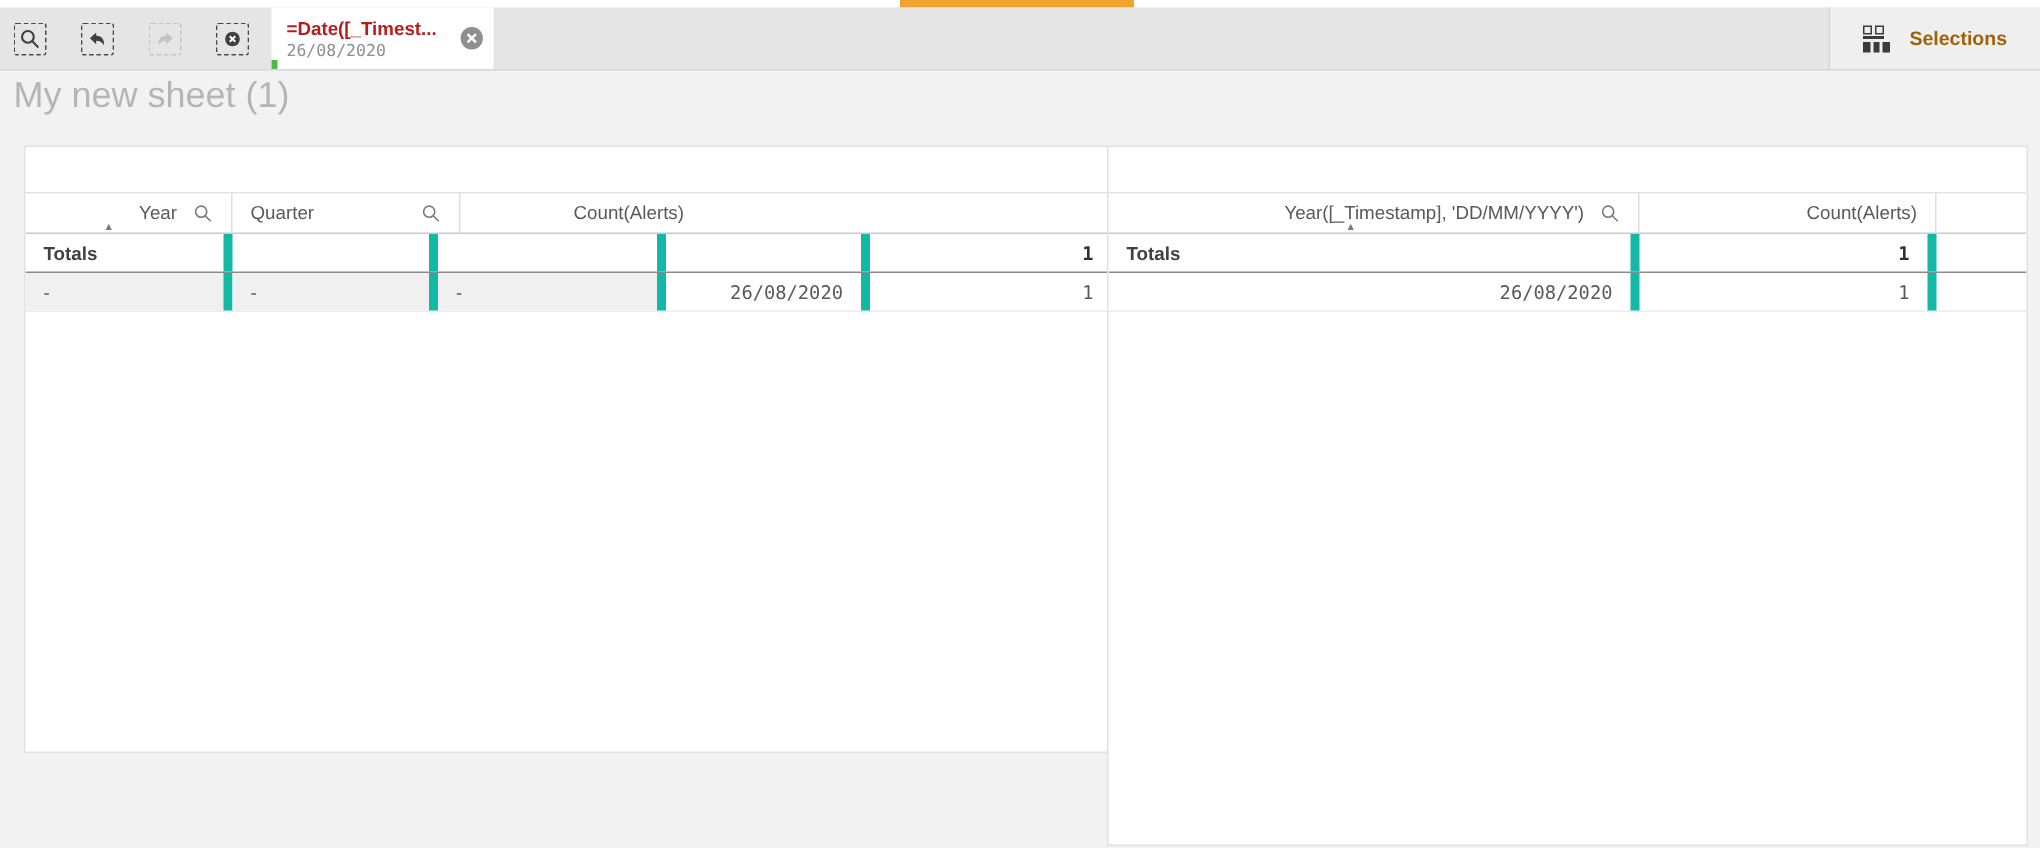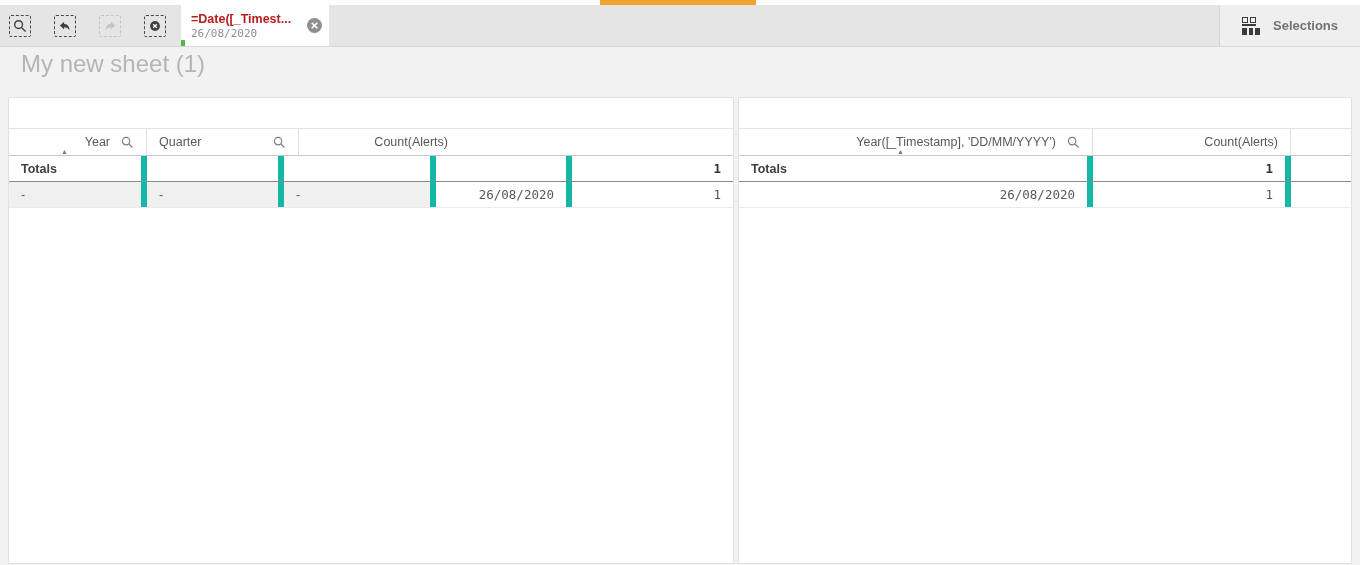--- a/index.html
+++ b/index.html
@@ -22,34 +22,34 @@
           padding:0 6px 0 10px; box-sizing:border-box; cursor:pointer; }
   .chip-text { flex:1; min-width:0; }
   .chip-title { font-size:12.5px; font-weight:bold; color:#b91c1c; white-space:nowrap; overflow:hidden; }
   .chip-value { font-size:11px; color:#8f8f8f; font-family:"DejaVu Sans Mono",monospace; margin-top:1px; white-space:nowrap; }
   .chip-close { width:17px; height:17px; flex:none; cursor:pointer; }
   .chip-state { position:absolute; left:0; bottom:0; width:4px; height:6px; background:#54b848; }
 
   .toolbar-spacer { flex:1; }
   .selections-btn { width:140px; background:#efefef; border-left:1px solid #d4d4d4; display:flex;
                     align-items:center; justify-content:center; gap:13px; cursor:pointer; }
-  .sel-label { font-size:13px; font-weight:bold; color:#737373; }
+  .sel-label { font-size:13px; font-weight:bold; color:#a16207; }
   .sel-icon { width:18px; }
   .si-top { display:flex; gap:2px; margin-bottom:1px; }
   .si-sq { width:6px; height:6px; border:1.5px solid #3b3b3b; box-sizing:border-box; background:transparent; }
   .si-line { width:14px; height:2px; background:#3b3b3b; margin-bottom:2px; }
   .si-bottom { display:flex; gap:2px; }
   .si-bar { width:5px; height:7px; background:#3b3b3b; }
 
   
-  .sheet-title { position:absolute; top:50px; left:21px; font-size:24px; color:#b5b5b5; }
+  .sheet-title { position:absolute; top:50px; left:9px; font-size:24px; color:#b5b5b5; }
 
   
   .panel { position:absolute; top:97px; background:#ffffff; border:1px solid #e1e1e1; box-sizing:border-box; overflow:hidden; }
-  .panel-left  { left:8px;   width:726px; height:467px; }
+  .panel-left  { left:16px;   width:726px; height:405px; }
   .panel-right { left:738px; width:614px; height:467px; }
   .panel-pad { height:30px; }
 
   .trow { display:flex; }
   .thead      { border-top:1px solid #e3e3e3; border-bottom:1px solid #c9c9c9; height:26px; }
   .totals-row { height:25px; border-bottom:1px solid #8a8a8a; }
   .data-row   { height:25px; border-bottom:1px solid #ebebeb; }
 
   .cell { box-sizing:border-box; padding:0 12px; display:flex; align-items:center;
           font-size:12.5px; color:#595959; position:relative; overflow:hidden; white-space:nowrap; }

